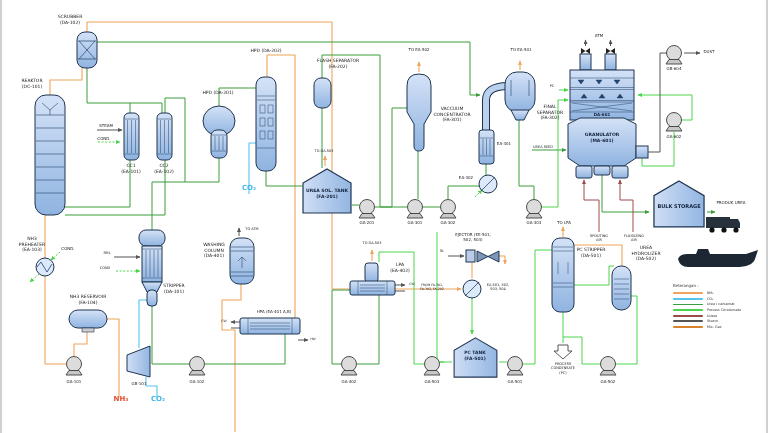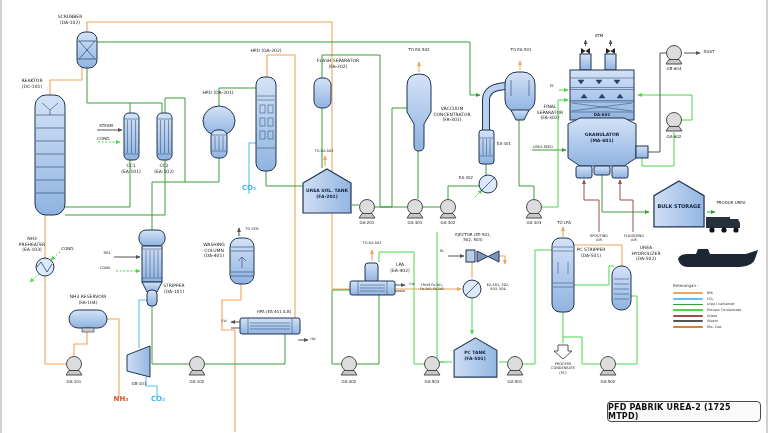--- a/index.html
+++ b/index.html
@@ -532,17 +532,14 @@
   <div class="lrow">
         <span class="lswatch" style="background: rgb(85, 85, 85);"></span>
         <span class="llabel">Steam</span>
       </div>
   <div class="lrow">
         <span class="lswatch" style="background: rgb(217, 130, 43);"></span>
         <span class="llabel">Mix. Gas</span>
       </div>
 </div>
 
-<div class="titleblock">
-  <span>PFD PABRIK UREA-2 (1725 MTPD)</span>
+
 </div>
 
-</div>
-
 </body></html>

